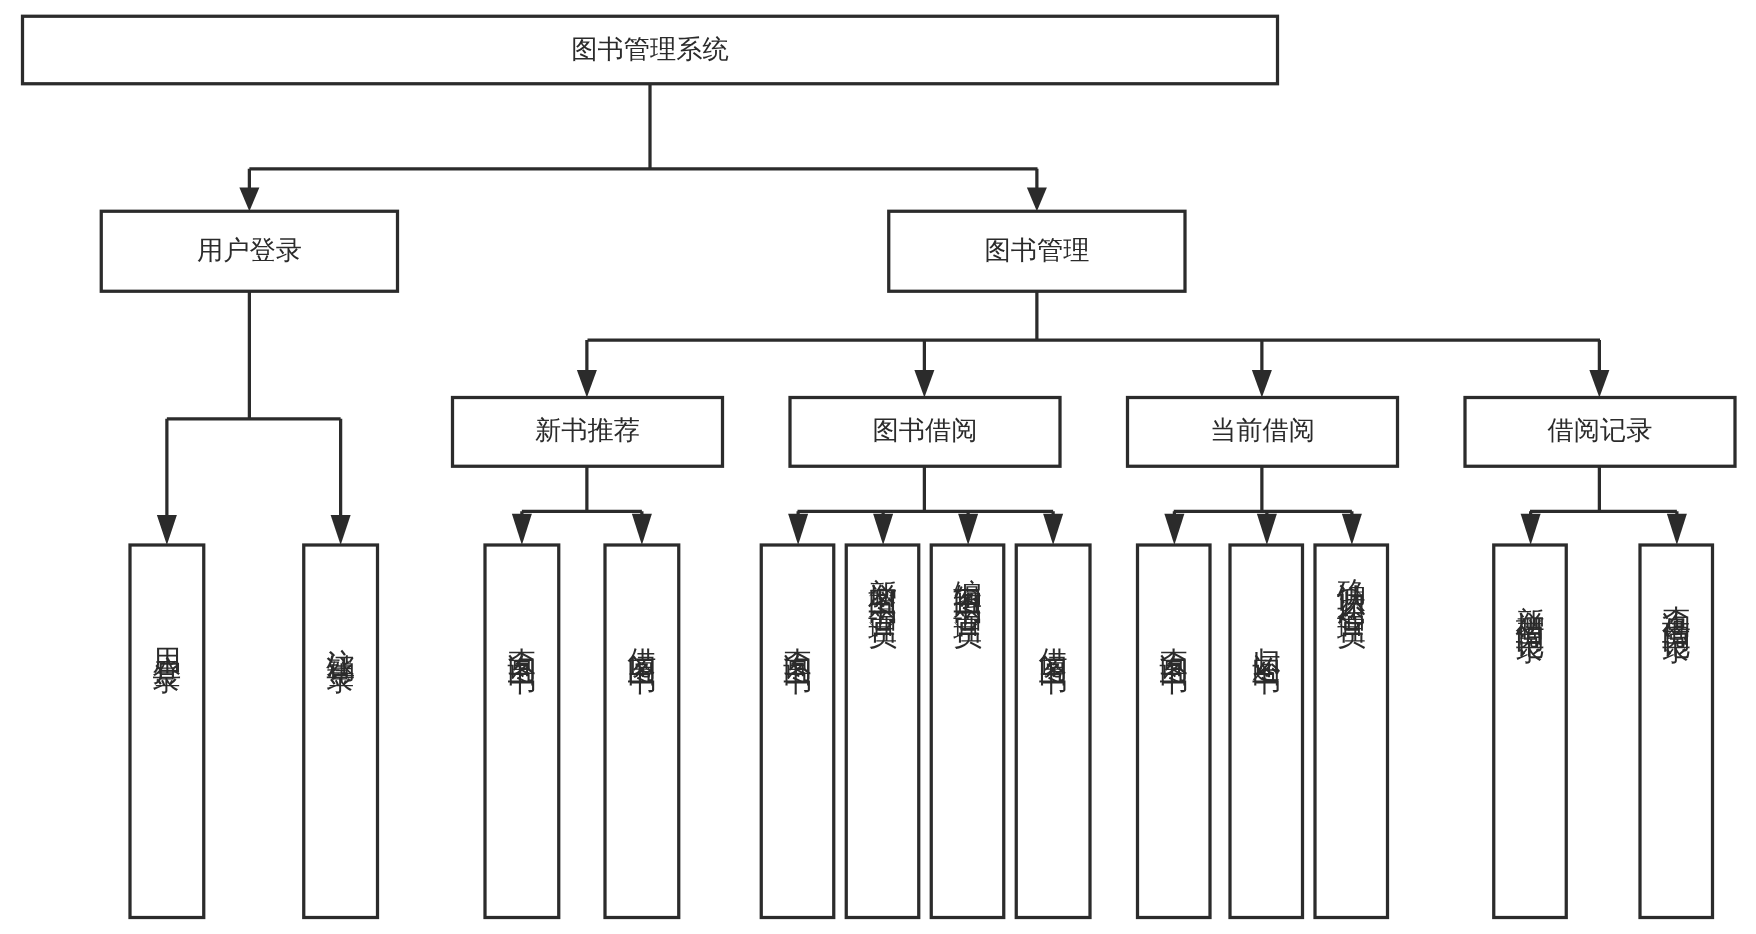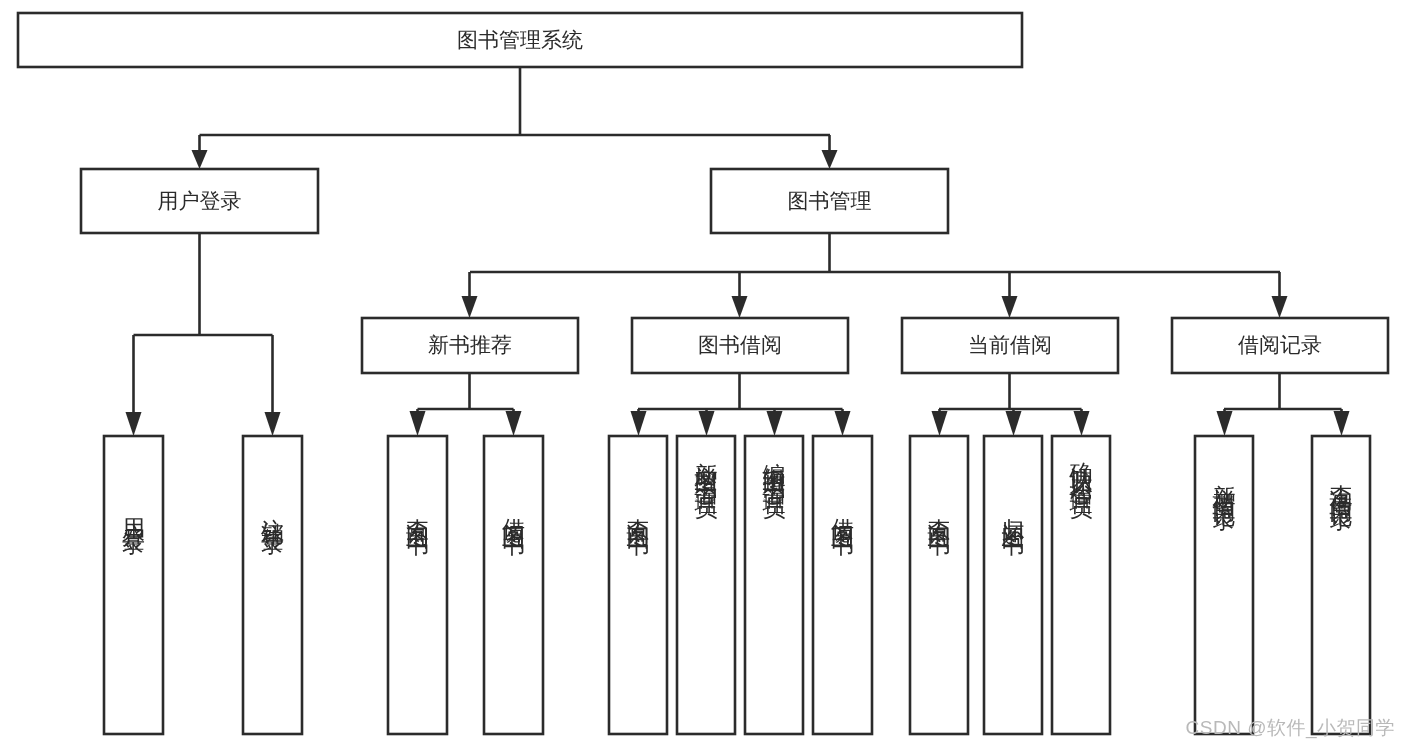--- a/index.html
+++ b/index.html
@@ -228,15 +228,14 @@
   <div class="leaf-label-wrap" style="left:1052px; top:444px; width:58px; height:290px;">
     <span class="leaf-label">确认归还（管理员）</span>
   </div>
   <div class="leaf-label-wrap" style="left:1195px; top:466px; width:58px; height:268px;">
     <span class="leaf-label">新增借阅记录</span>
   </div>
   <div class="leaf-label-wrap" style="left:1312px; top:466px; width:58px; height:268px;">
     <span class="leaf-label">查询借阅记录</span>
   </div>
 
-  <div class="watermark">CSDN @软件_小贺同学</div>
 
 </div>
 
 </body></html>

